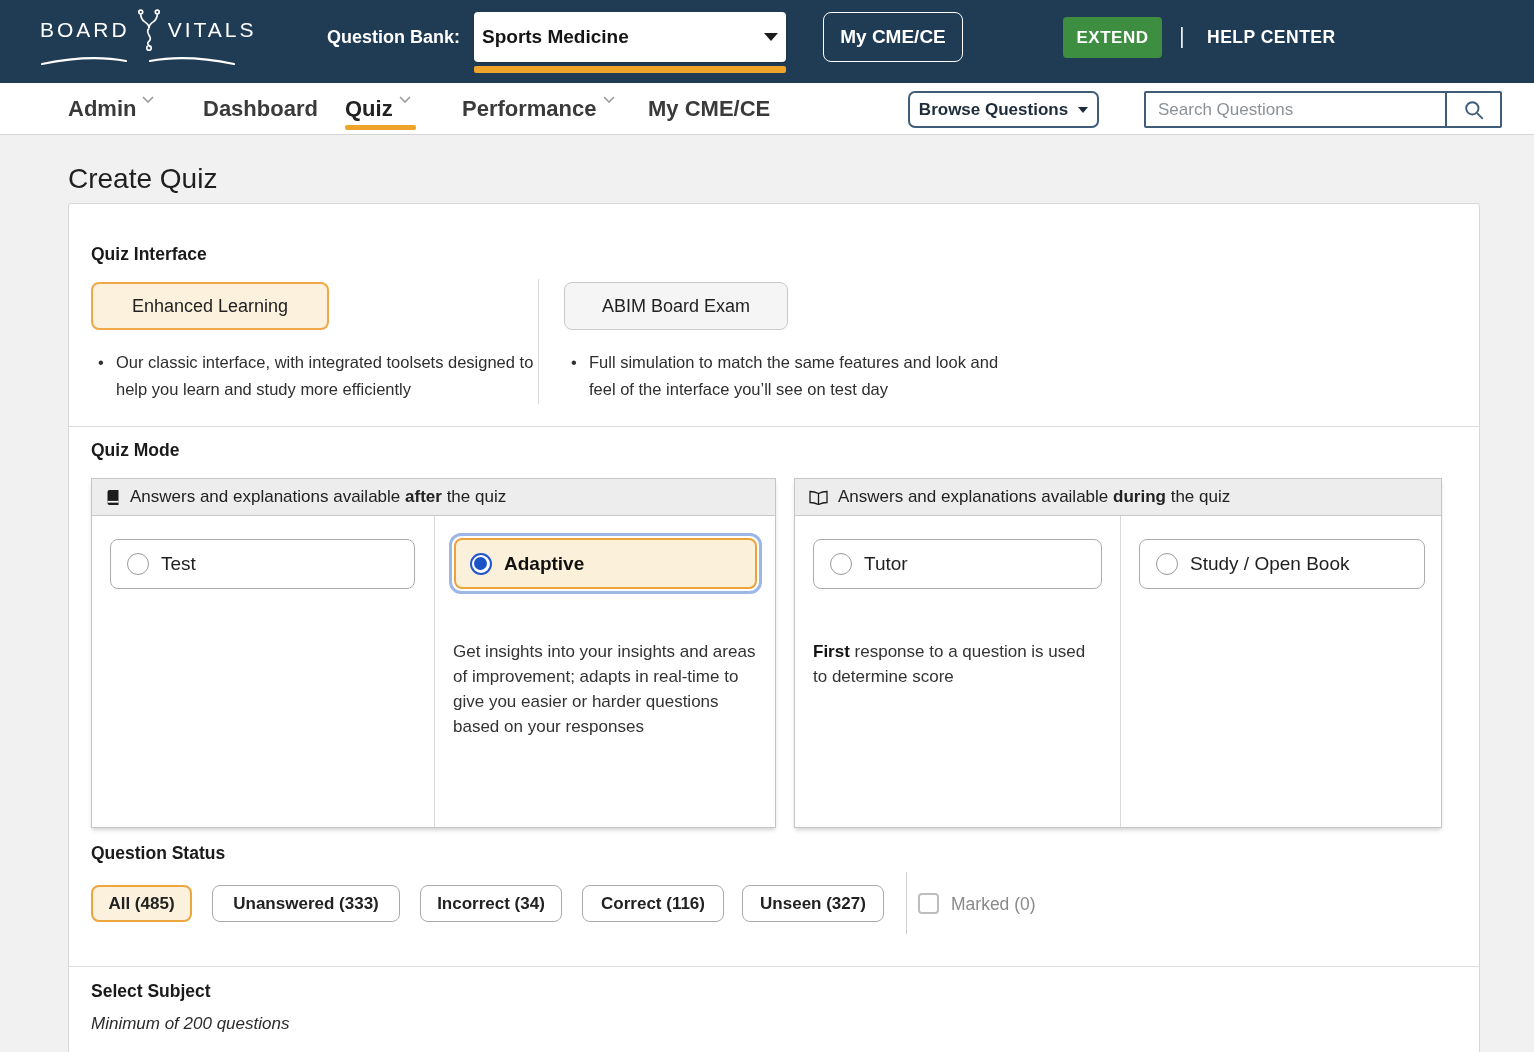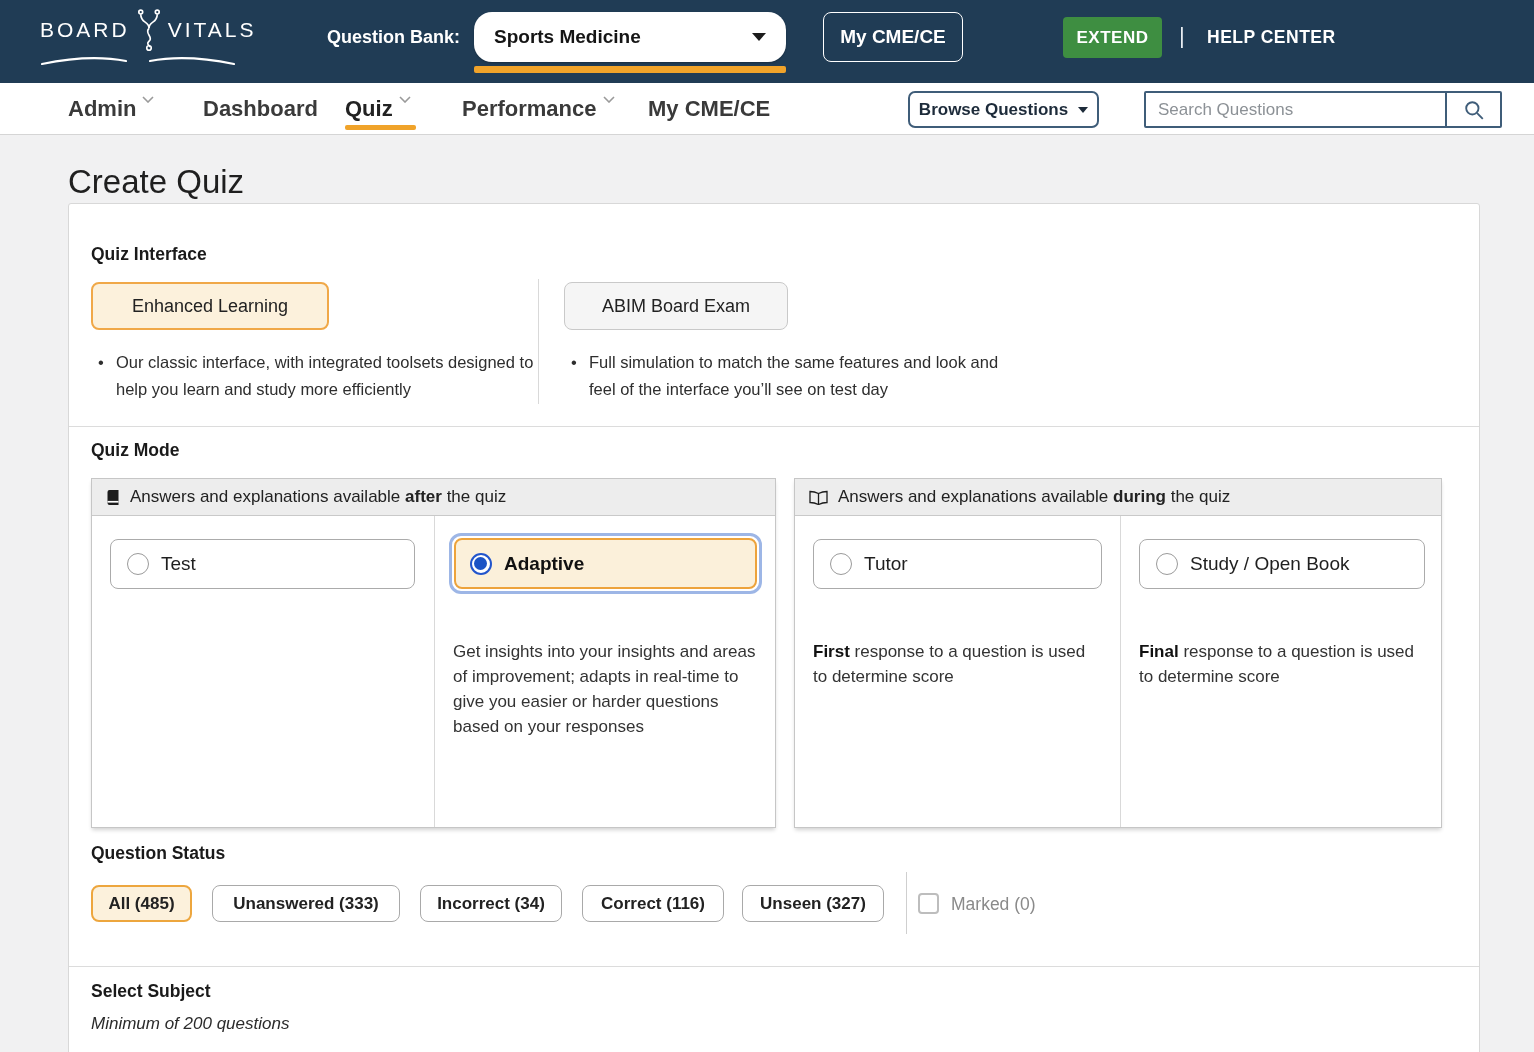--- a/index.html
+++ b/index.html
@@ -7,22 +7,22 @@
   body { font-family:"Liberation Sans","DejaVu Sans",sans-serif; background:#f1f1f2; color:#2b2b2b; }
   #app { position:relative; width:1534px; height:1052px; }
   .abs { position:absolute; }
 
   
   .top-header { position:absolute; left:0; top:0; width:1534px; height:83px; background:#203c55; }
   .logo { left:40px; top:8px; width:200px; height:66px; color:#fff; }
   .logo-row { display:flex; align-items:center; gap:4px; }
   .logo-word { font-size:21px; letter-spacing:3px; font-weight:400; color:#fff; }
   .qb-label { left:327px; top:27px; color:#fff; font-size:18px; font-weight:700; }
-  .qb-select { left:474px; top:12px; width:312px; height:50px; background:#fff; border-radius:18px;
-               display:flex; align-items:center; padding:0 20px; cursor:pointer;
+  .qb-select { left:474px; top:12px; width:312px; height:50px; background:#fff; border-radius:4px;
+               display:flex; align-items:center; padding:0 8px; cursor:pointer;
                box-shadow:0 1px 2px rgba(0,0,0,.25); }
   .qb-select .val { font-size:19px; font-weight:700; color:#151515; flex:1; }
   .tri-down { width:0; height:0; border-left:7px solid transparent; border-right:7px solid transparent; border-top:8px solid #1c1c1c; }
   .qb-underline { left:474px; top:66px; width:312px; height:7px; background:#f0a32a; border-radius:2px; }
   .mycme-btn { left:823px; top:12px; width:140px; height:50px; background:transparent; border:1px solid #fff;
                border-radius:8px; color:#fff; font-size:19px; font-weight:600; display:flex; align-items:center;
                justify-content:center; cursor:pointer; font-family:inherit; }
   .extend-btn { left:1063px; top:17px; width:99px; height:41px; background:#3e8e41; border:none; border-radius:4px;
                 color:#fff; font-size:17px; font-weight:700; letter-spacing:.5px; cursor:pointer; font-family:inherit; }
   .hdr-pipe { left:1179px; top:23px; color:#e8edf2; font-size:22px; font-weight:300; }
@@ -38,21 +38,21 @@
                 color:#1d2b3a; cursor:pointer; font-family:inherit; }
   .browse-btn .tri-down { border-left-width:5px; border-right-width:5px; border-top-width:6px; border-top-color:#1d2b3a; }
   .search-wrap { left:1144px; top:8px; width:358px; height:37px; border:2px solid #3f5d79; border-radius:2px; background:#fff;
                  display:flex; align-items:stretch; }
   .search-input { flex:1; border:none; outline:none; padding:0 12px; font-size:17px; font-family:inherit; color:#333; background:transparent; }
   .search-input::placeholder { color:#8c9196; }
   .search-btn { width:55px; border:none; border-left:2px solid #3f5d79; background:#fff; display:flex; align-items:center;
                 justify-content:center; cursor:pointer; }
 
   
-  .page-title { left:68px; top:163px; font-size:33px; font-weight:500; color:#1f1f1f; }
+  .page-title { left:68px; top:163px; font-size:28px; font-weight:500; color:#1f1f1f; }
   .card { left:68px; top:203px; width:1412px; height:860px; background:#fff; border:1px solid #d8d8d8; border-radius:3px; }
 
   .sec-heading { font-size:17.5px; font-weight:700; color:#1a1a1a; }
   .h-quiz-interface { left:22px; top:40px; }
   .h-quiz-mode { left:22px; top:236px; }
   .h-question-status { left:22px; top:639px; }
   .h-select-subject { left:22px; top:777px; }
 
   .pill { border-radius:8px; display:flex; align-items:center; justify-content:center; font-size:18px; cursor:pointer; font-family:inherit; }
   .btn-enhanced { left:22px; top:78px; width:238px; height:48px; background:#fcf1dc; border:2px solid #f0a848; color:#222; }
@@ -270,24 +270,20 @@
       </div>
       <div class="option-box" style="left:344px; top:60px; width:286px; height:50px;">
         <span class="radio"></span>
         <span>Study / Open Book</span>
       </div>
 
       <p class="mode-desc" style="left:18px; top:160px; width:285px;">
         <b>First</b>
         <span>response to a question is used to determine score</span>
       </p>
-      <p class="mode-desc" style="left:344px; top:160px; width:290px;">
-        <b>Final</b>
-        <span>response to a question is used to determine score</span>
-      </p>
     </div>
 
     <h2 class="abs sec-heading h-question-status">Question Status</h2>
 
     <button class="status-btn selected" style="left:22px;  width:101px;">All (485)</button>
     <button class="status-btn" style="left:143px; width:188px;">Unanswered (333)</button>
     <button class="status-btn" style="left:351px; width:142px;">Incorrect (34)</button>
     <button class="status-btn" style="left:513px; width:142px;">Correct (116)</button>
     <button class="status-btn" style="left:673px; width:142px;">Unseen (327)</button>
 

